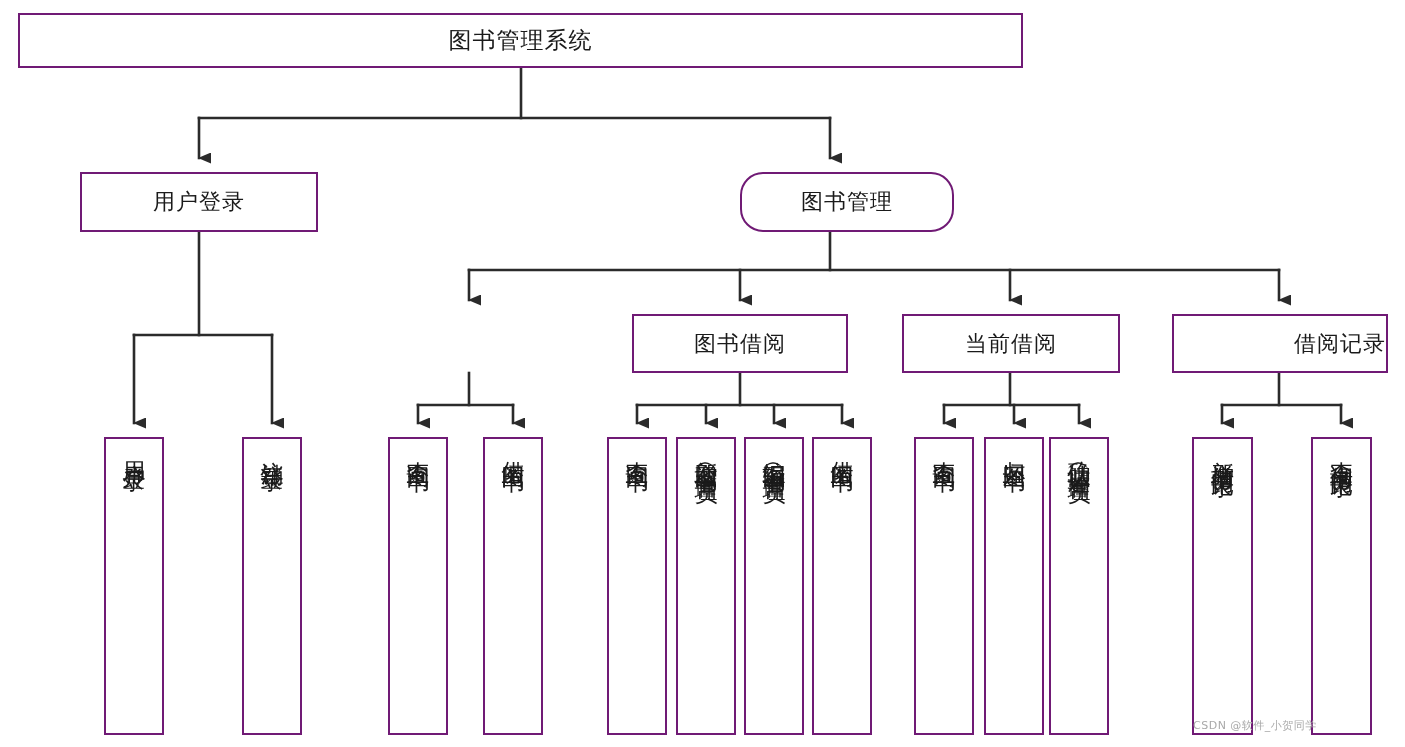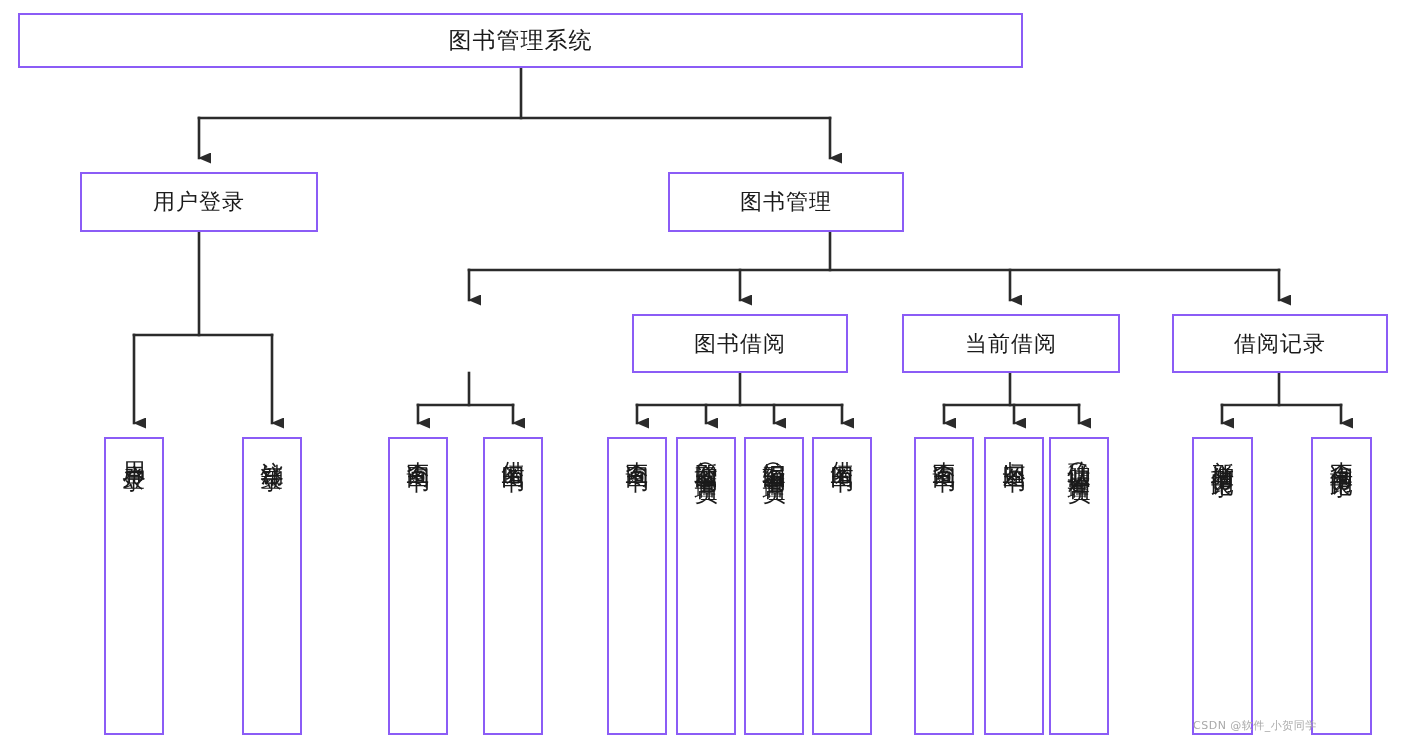--- a/index.html
+++ b/index.html
@@ -22,21 +22,21 @@
     position: absolute;
     left: 0;
     top: 0;
     width: 1405px;
     height: 747px;
   }
   .node {
     position: absolute;
     box-sizing: border-box;
     background: #ffffff;
-    border: 2px solid #8b5cf6;
+    border: 2px solid #701a75;
     display: flex;
     align-items: center;
     justify-content: center;
     z-index: 5;
   }
   .node-label {
     color: #1a1a1a;
     line-height: 1.18;
     text-align: center;
     white-space: pre;
@@ -138,34 +138,34 @@
   </svg>
 
   <div class="node horiz" id="node-root" style="left:18px; top:13px; width:1005px; height:55px;">
     <span class="node-label">图书管理系统</span>
   </div>
 
   <div class="node horiz" id="node-user-login" style="left:80px; top:172px; width:238px; height:60px;">
     <span class="node-label">用户登录</span>
   </div>
 
-  <div class="node horiz" id="node-book-manage" style="left:668px; top:172px; width:236px; height:60px;">
+  <div class="node horiz" id="node-book-manage" style="left:740px; top:172px; width:214px; height:60px;border-radius:23px;">
     <span class="node-label">图书管理</span>
   </div>
 
 
   <div class="node horiz" id="node-current-borrow" style="left:902px; top:314px; width:218px; height:59px;">
     <span class="node-label">当前借阅</span>
   </div>
 
   <div class="node horiz" id="node-book-borrow" style="left:632px; top:314px; width:216px; height:59px;">
     <span class="node-label">图书借阅</span>
   </div>
 
-  <div class="node horiz" id="node-borrow-record" style="left:1172px; top:314px; width:216px; height:59px;">
+  <div class="node horiz" id="node-borrow-record" style="left:1172px; top:314px; width:216px; height:59px;justify-content:flex-end;">
     <span class="node-label">借阅记录</span>
   </div>
 
   <div class="node vert" style="left:104px; top:437px; width:60px; height:298px;">
     <span class="node-label">用户登录</span>
   </div>
   <div class="node vert" style="left:242px; top:437px; width:60px; height:298px;">
     <span class="node-label">注销登录</span>
   </div>
 

